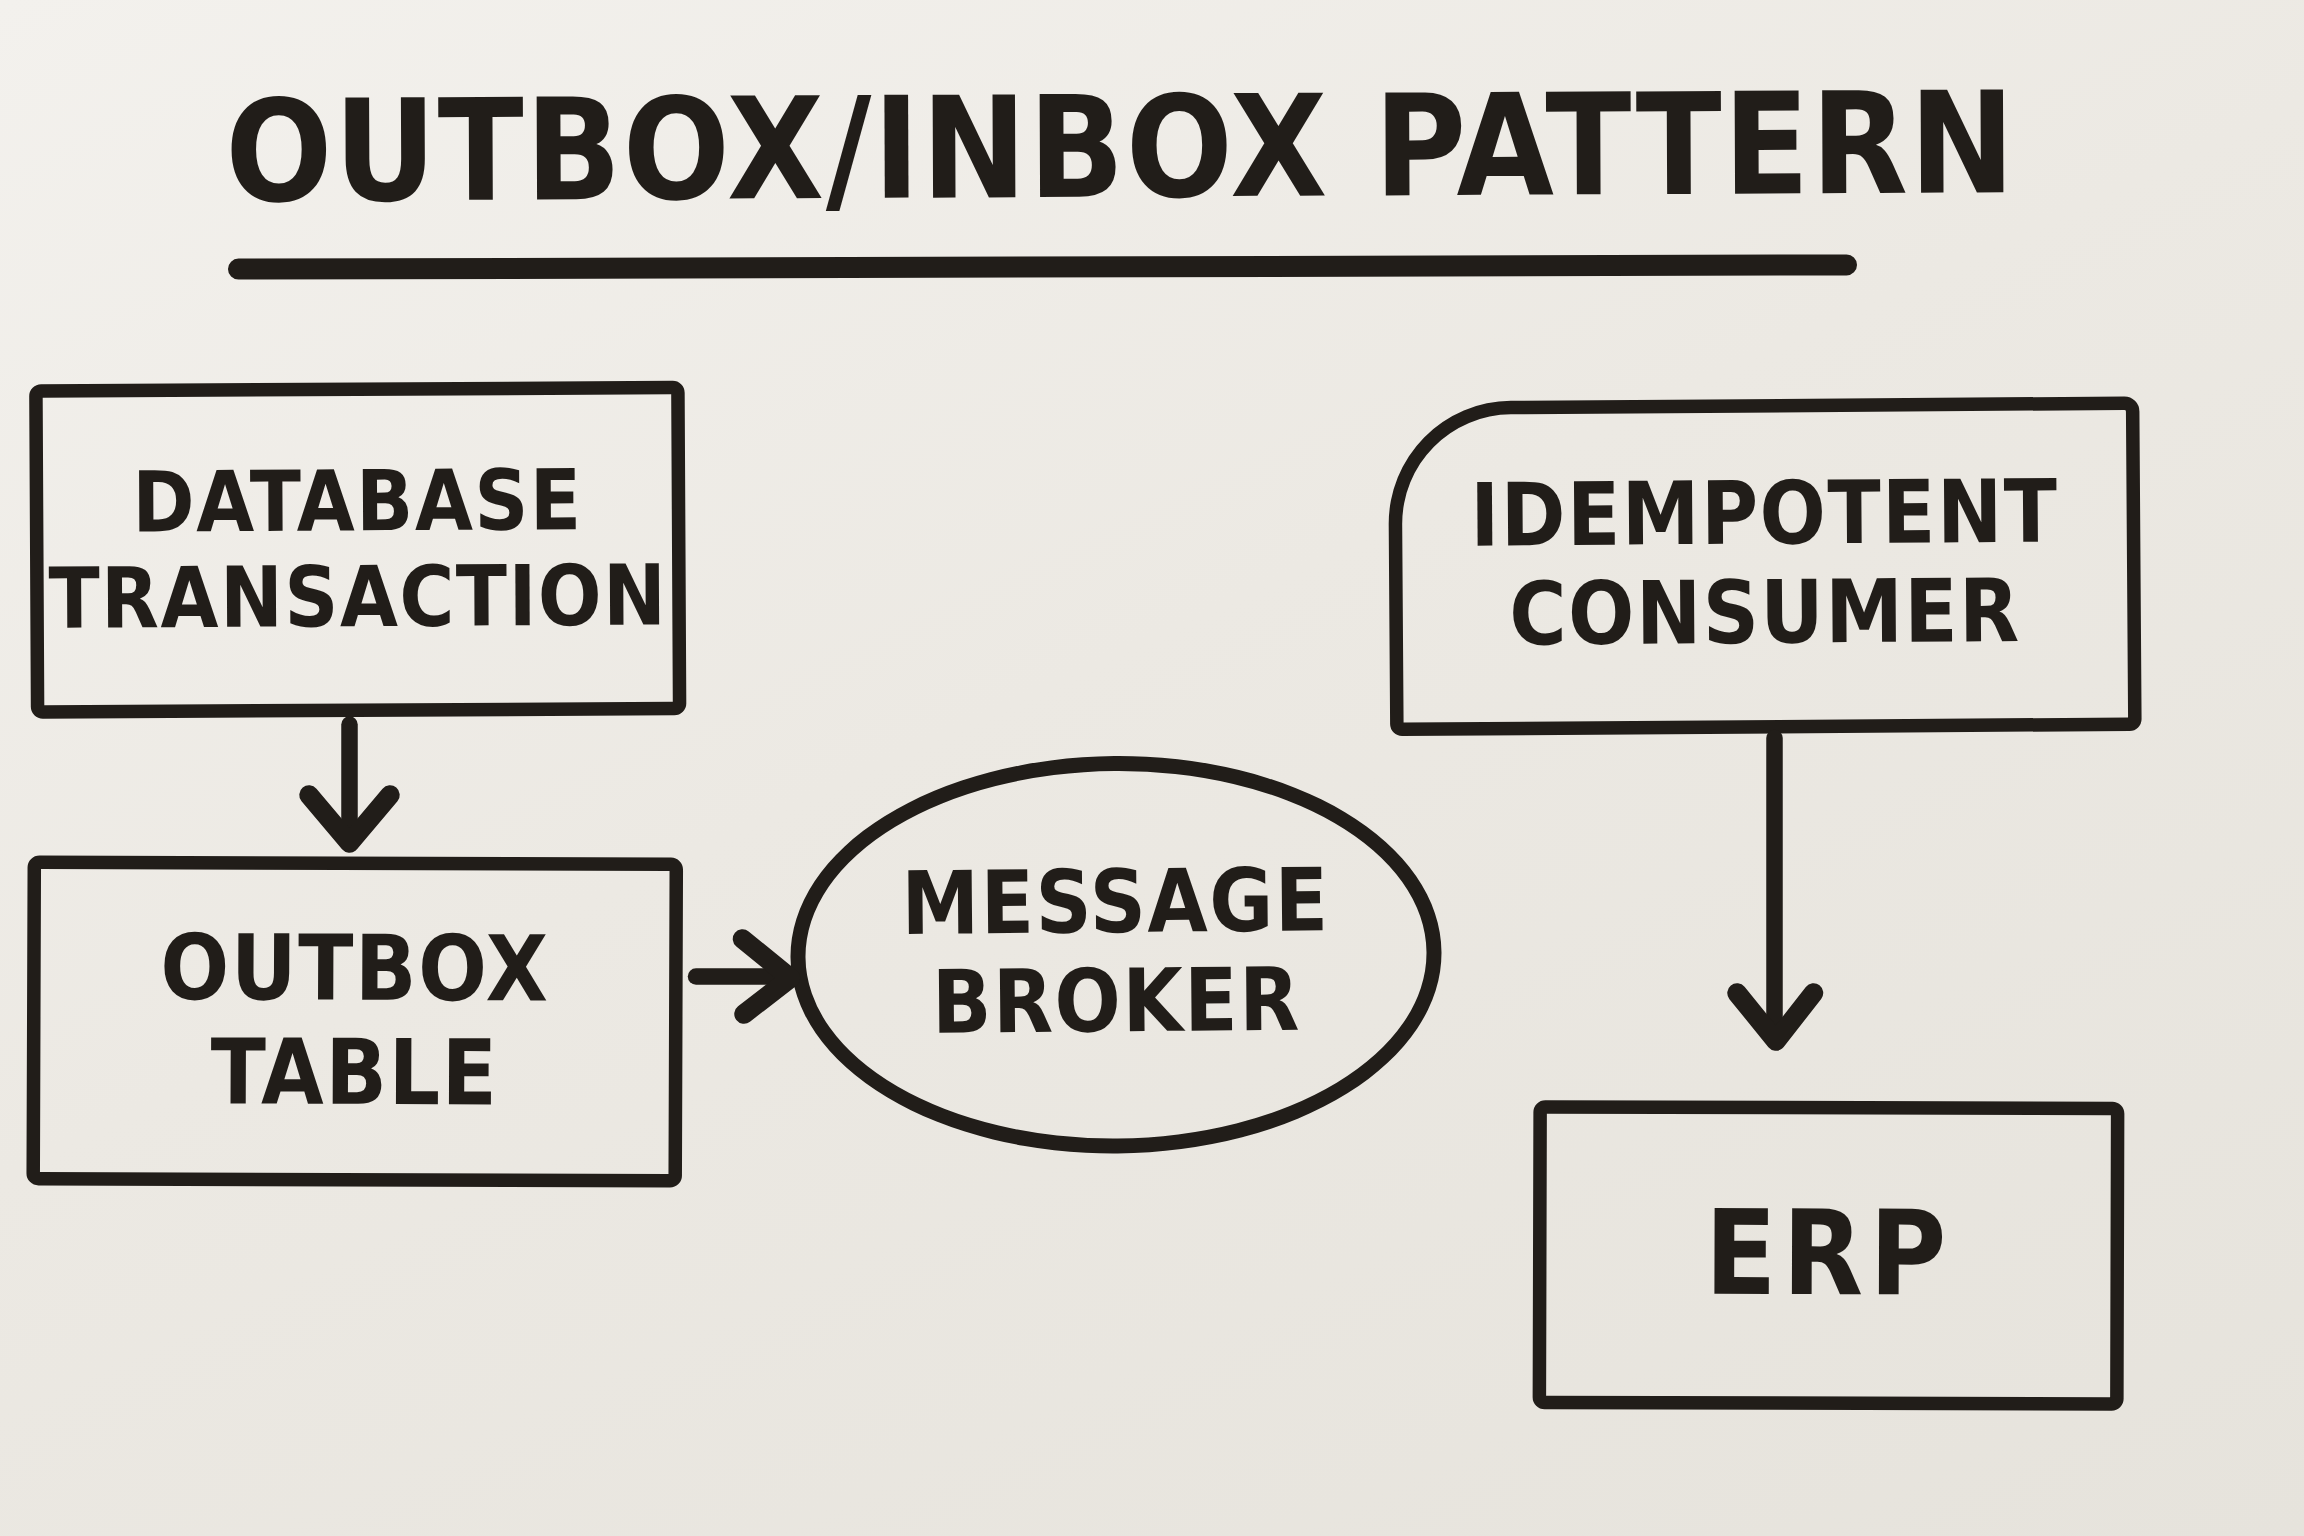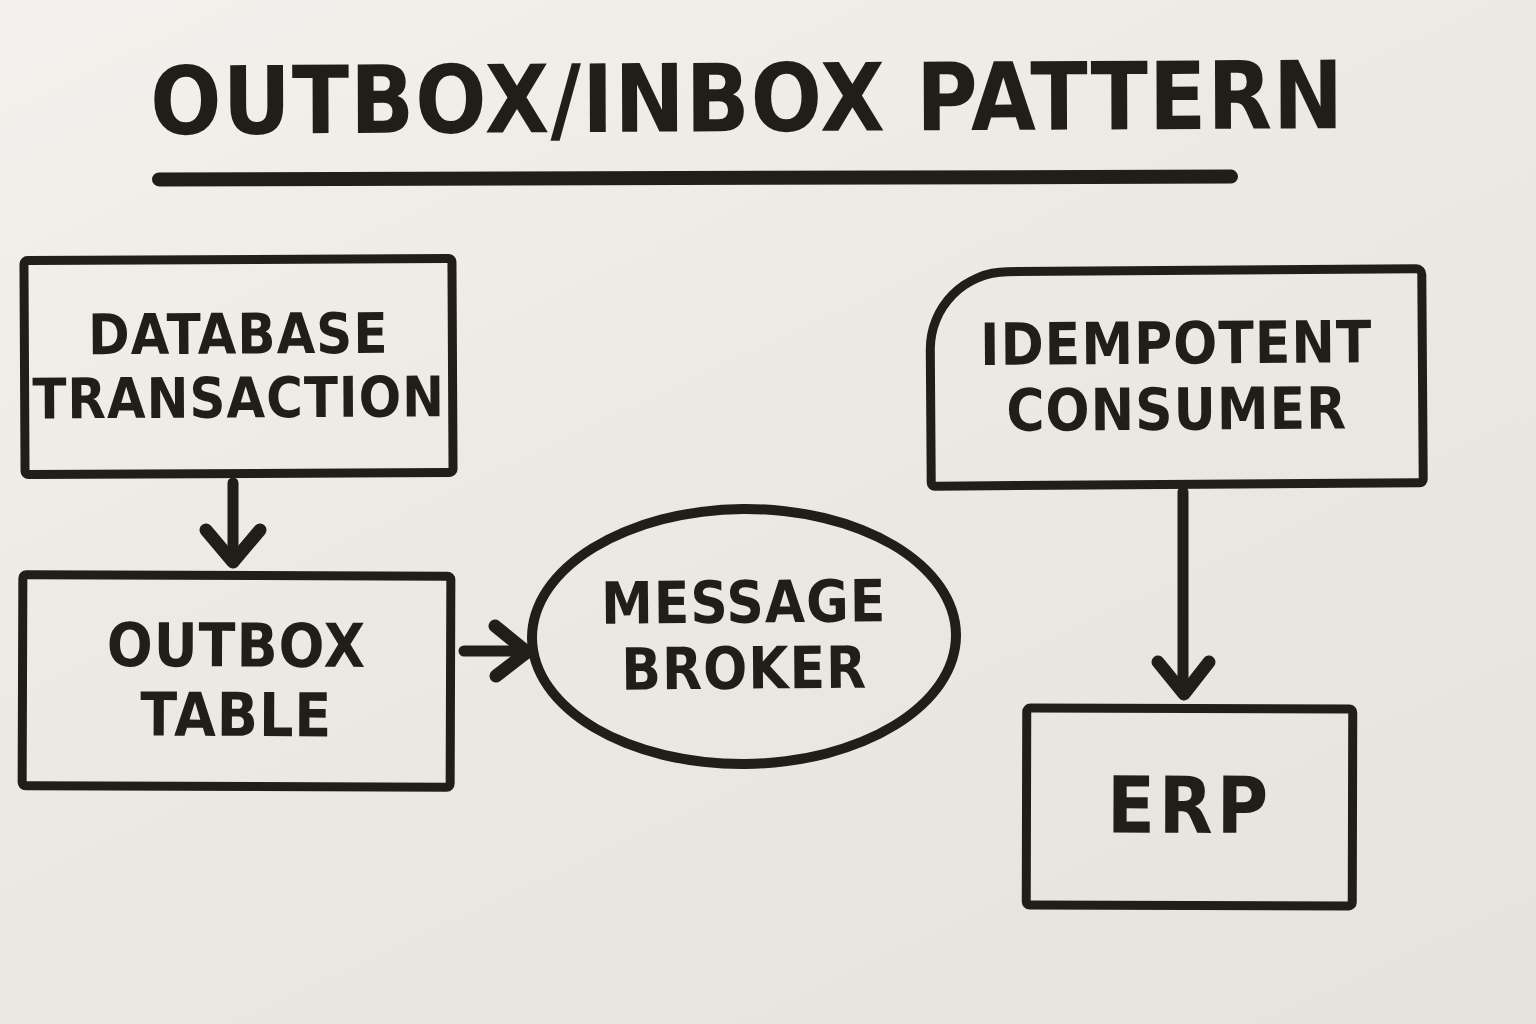--- a/index.html
+++ b/index.html
@@ -44,21 +44,21 @@
   .node .label span{display:block;}
   .node-db{left:20px;top:255px;width:437px;height:223px;transform:rotate(-0.3deg);}
   .node-db .label{font-size:50px;}
   .node-outbox{left:18px;top:571px;width:437px;height:220px;transform:rotate(0.2deg);}
   .node-outbox .label{font-size:54px;}
   .node-idem{
     left:926px;top:266px;width:501px;height:223px;
     border-radius:82px 10px 8px 8px;transform:rotate(-0.4deg);
   }
   .node-idem .label{font-size:52px;}
-  .node-erp{left:1022px;top:704px;width:335px;height:206px;transform:rotate(0.15deg);}
+  .node-erp{left:1022px;top:734px;width:394px;height:206px;transform:rotate(0.15deg);}
   .node-erp .label{font-size:70px;letter-spacing:4px;}
   .node-broker{
     left:527px;top:504px;width:434px;height:265px;
     border-width:10px;border-radius:50%;transform:rotate(-0.5deg);
   }
   .node-broker .label{font-size:52px;}
   
   .arrows{
     position:absolute;left:0;top:0;width:1536px;height:1024px;
     pointer-events:none;

